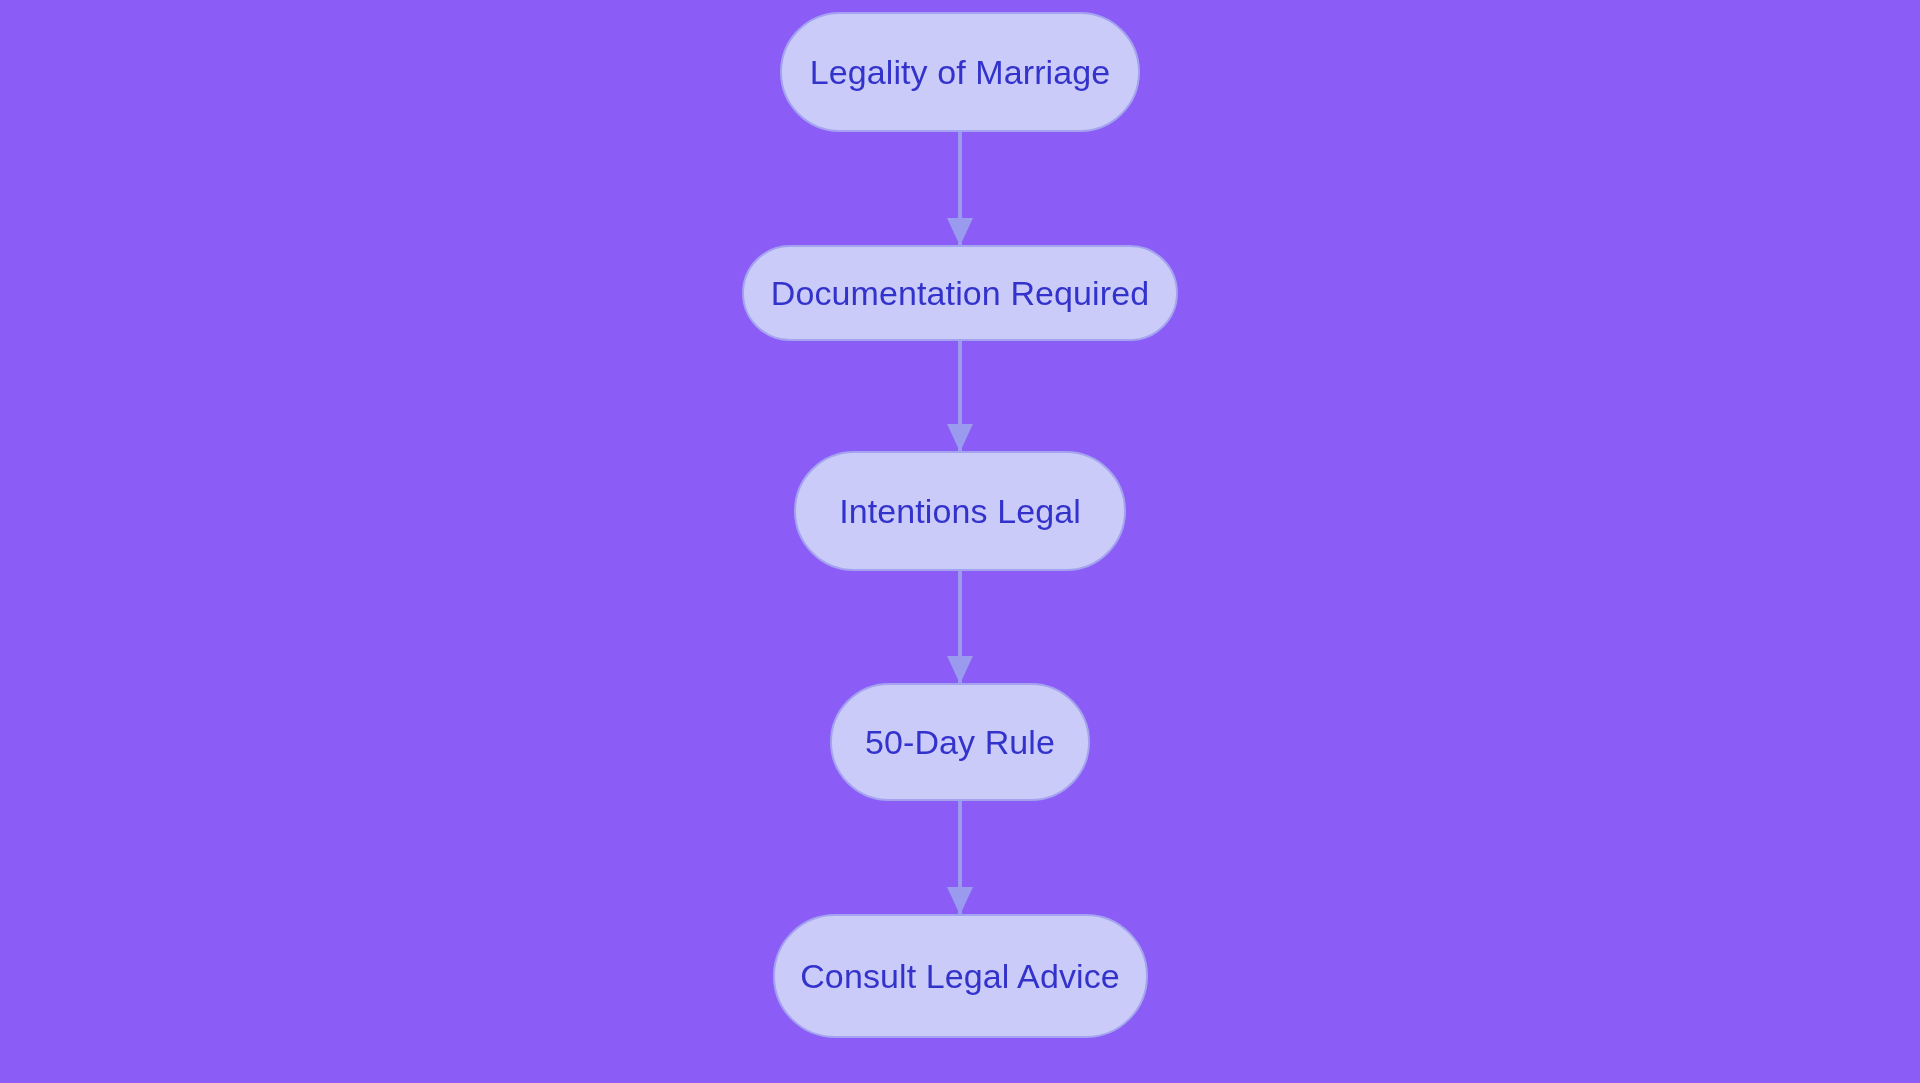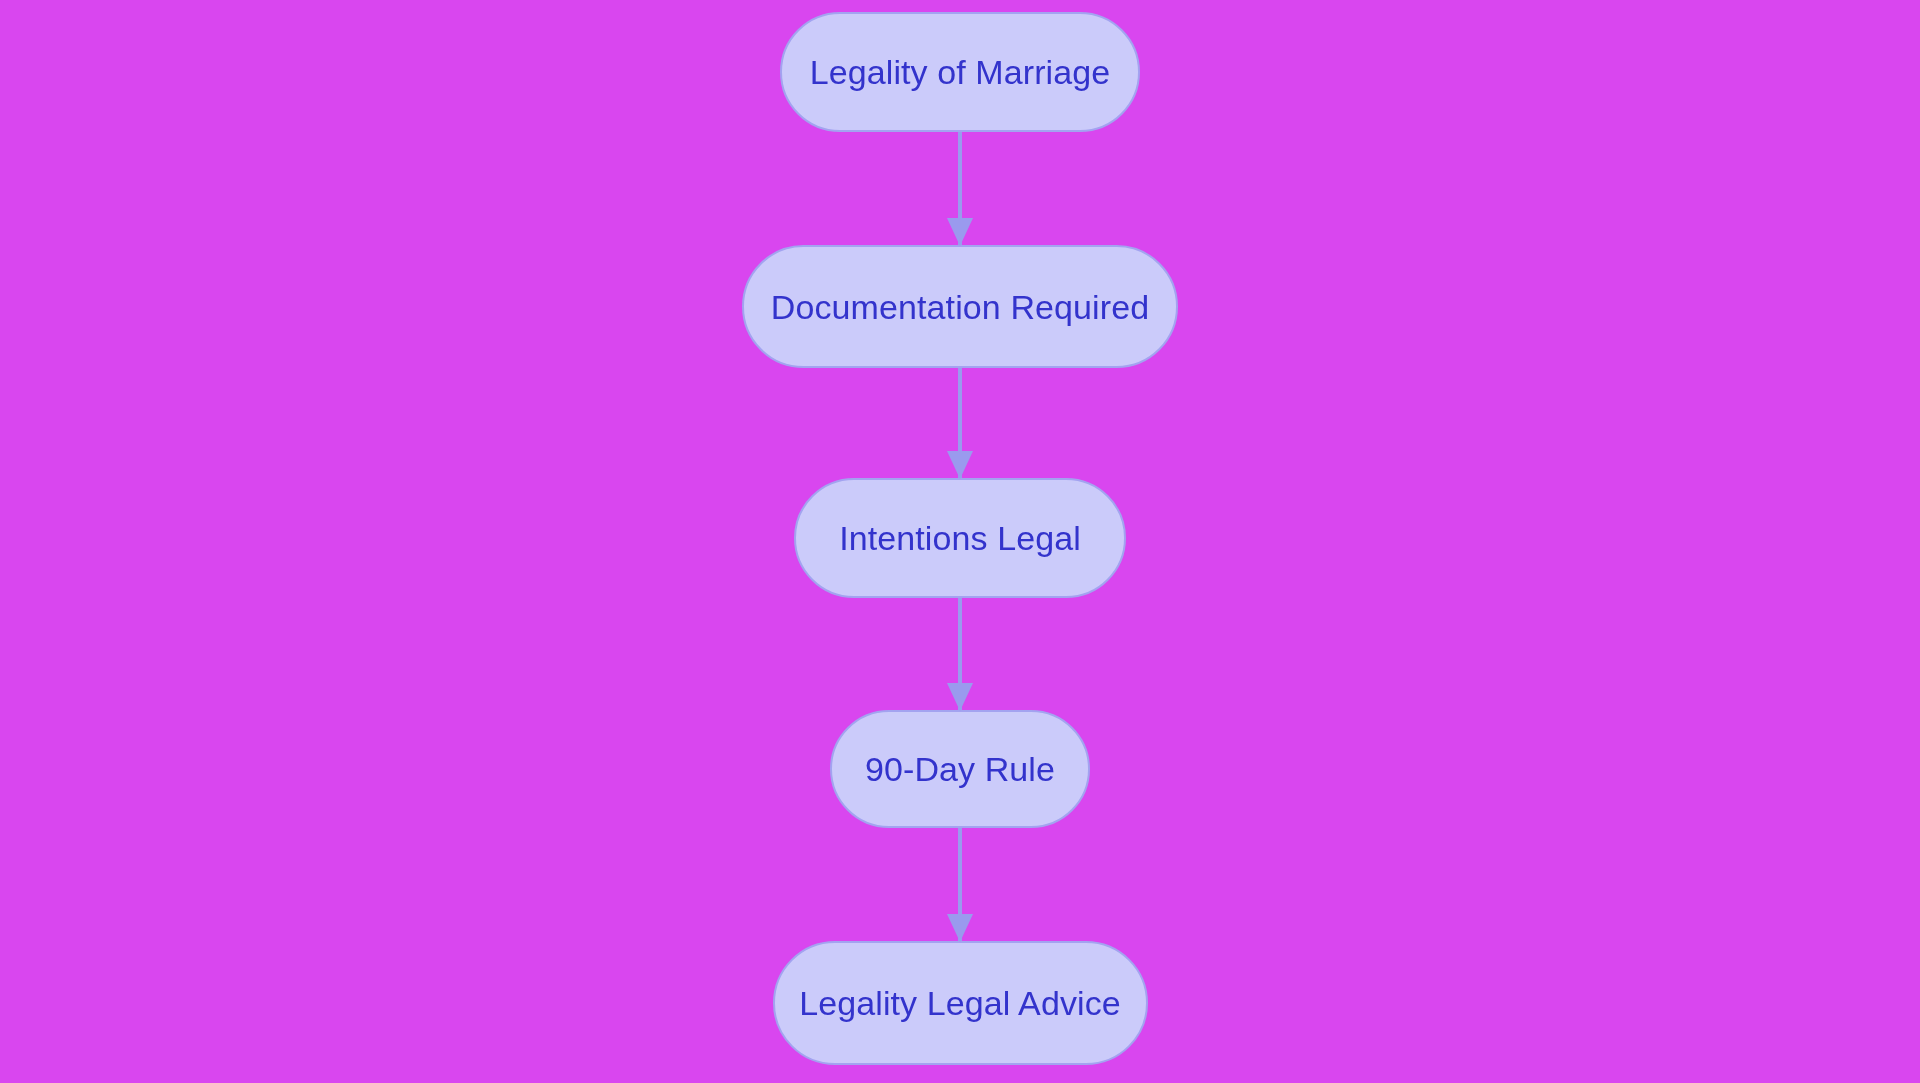--- a/index.html
+++ b/index.html
@@ -12,21 +12,21 @@
     width: 1920px;
     height: 1083px;
     overflow: hidden;
     font-family: "Liberation Sans", "DejaVu Sans", sans-serif;
   }
 
   #flow-canvas {
     position: relative;
     width: 1920px;
     height: 1083px;
-    background: #d946ef;
+    background: #8b5cf6;
   }
 
   .flow-column {
     position: absolute;
     left: 0;
     top: 0;
     width: 1920px;
     height: 1083px;
     display: flex;
     flex-direction: column;
@@ -50,21 +50,21 @@
     font-size: 34px;
     font-weight: 400;
     letter-spacing: 0.1px;
     line-height: 1;
     color: #3333cc;
     font-family: "Liberation Sans", "DejaVu Sans", sans-serif;
   }
 
   
   .node-1 { width: 360px; height: 120px; margin-top: 12px; }
-  .node-2 { width: 436px; height: 123px; }
+  .node-2 { width: 436px; height: 96px; }
   .node-3 { width: 332px; height: 120px; }
   .node-4 { width: 260px; height: 118px; }
   .node-5 { width: 375px; height: 124px; }
 
   .connector {
     position: relative;
     width: 30px;
     flex: none;
     display: flex;
     justify-content: center;
@@ -123,26 +123,26 @@
     <div class="node node-3">
       <span class="node-label">Intentions Legal</span>
     </div>
 
     <div class="connector connector-3">
       <span class="connector-line"></span>
       <span class="connector-arrow"></span>
     </div>
 
     <div class="node node-4">
-      <span class="node-label">90-Day Rule</span>
+      <span class="node-label">50-Day Rule</span>
     </div>
 
     <div class="connector connector-4">
       <span class="connector-line"></span>
       <span class="connector-arrow"></span>
     </div>
 
     <div class="node node-5">
-      <span class="node-label">Legality Legal Advice</span>
+      <span class="node-label">Consult Legal Advice</span>
     </div>
 
   </div>
 </div>
 
 </body></html>

